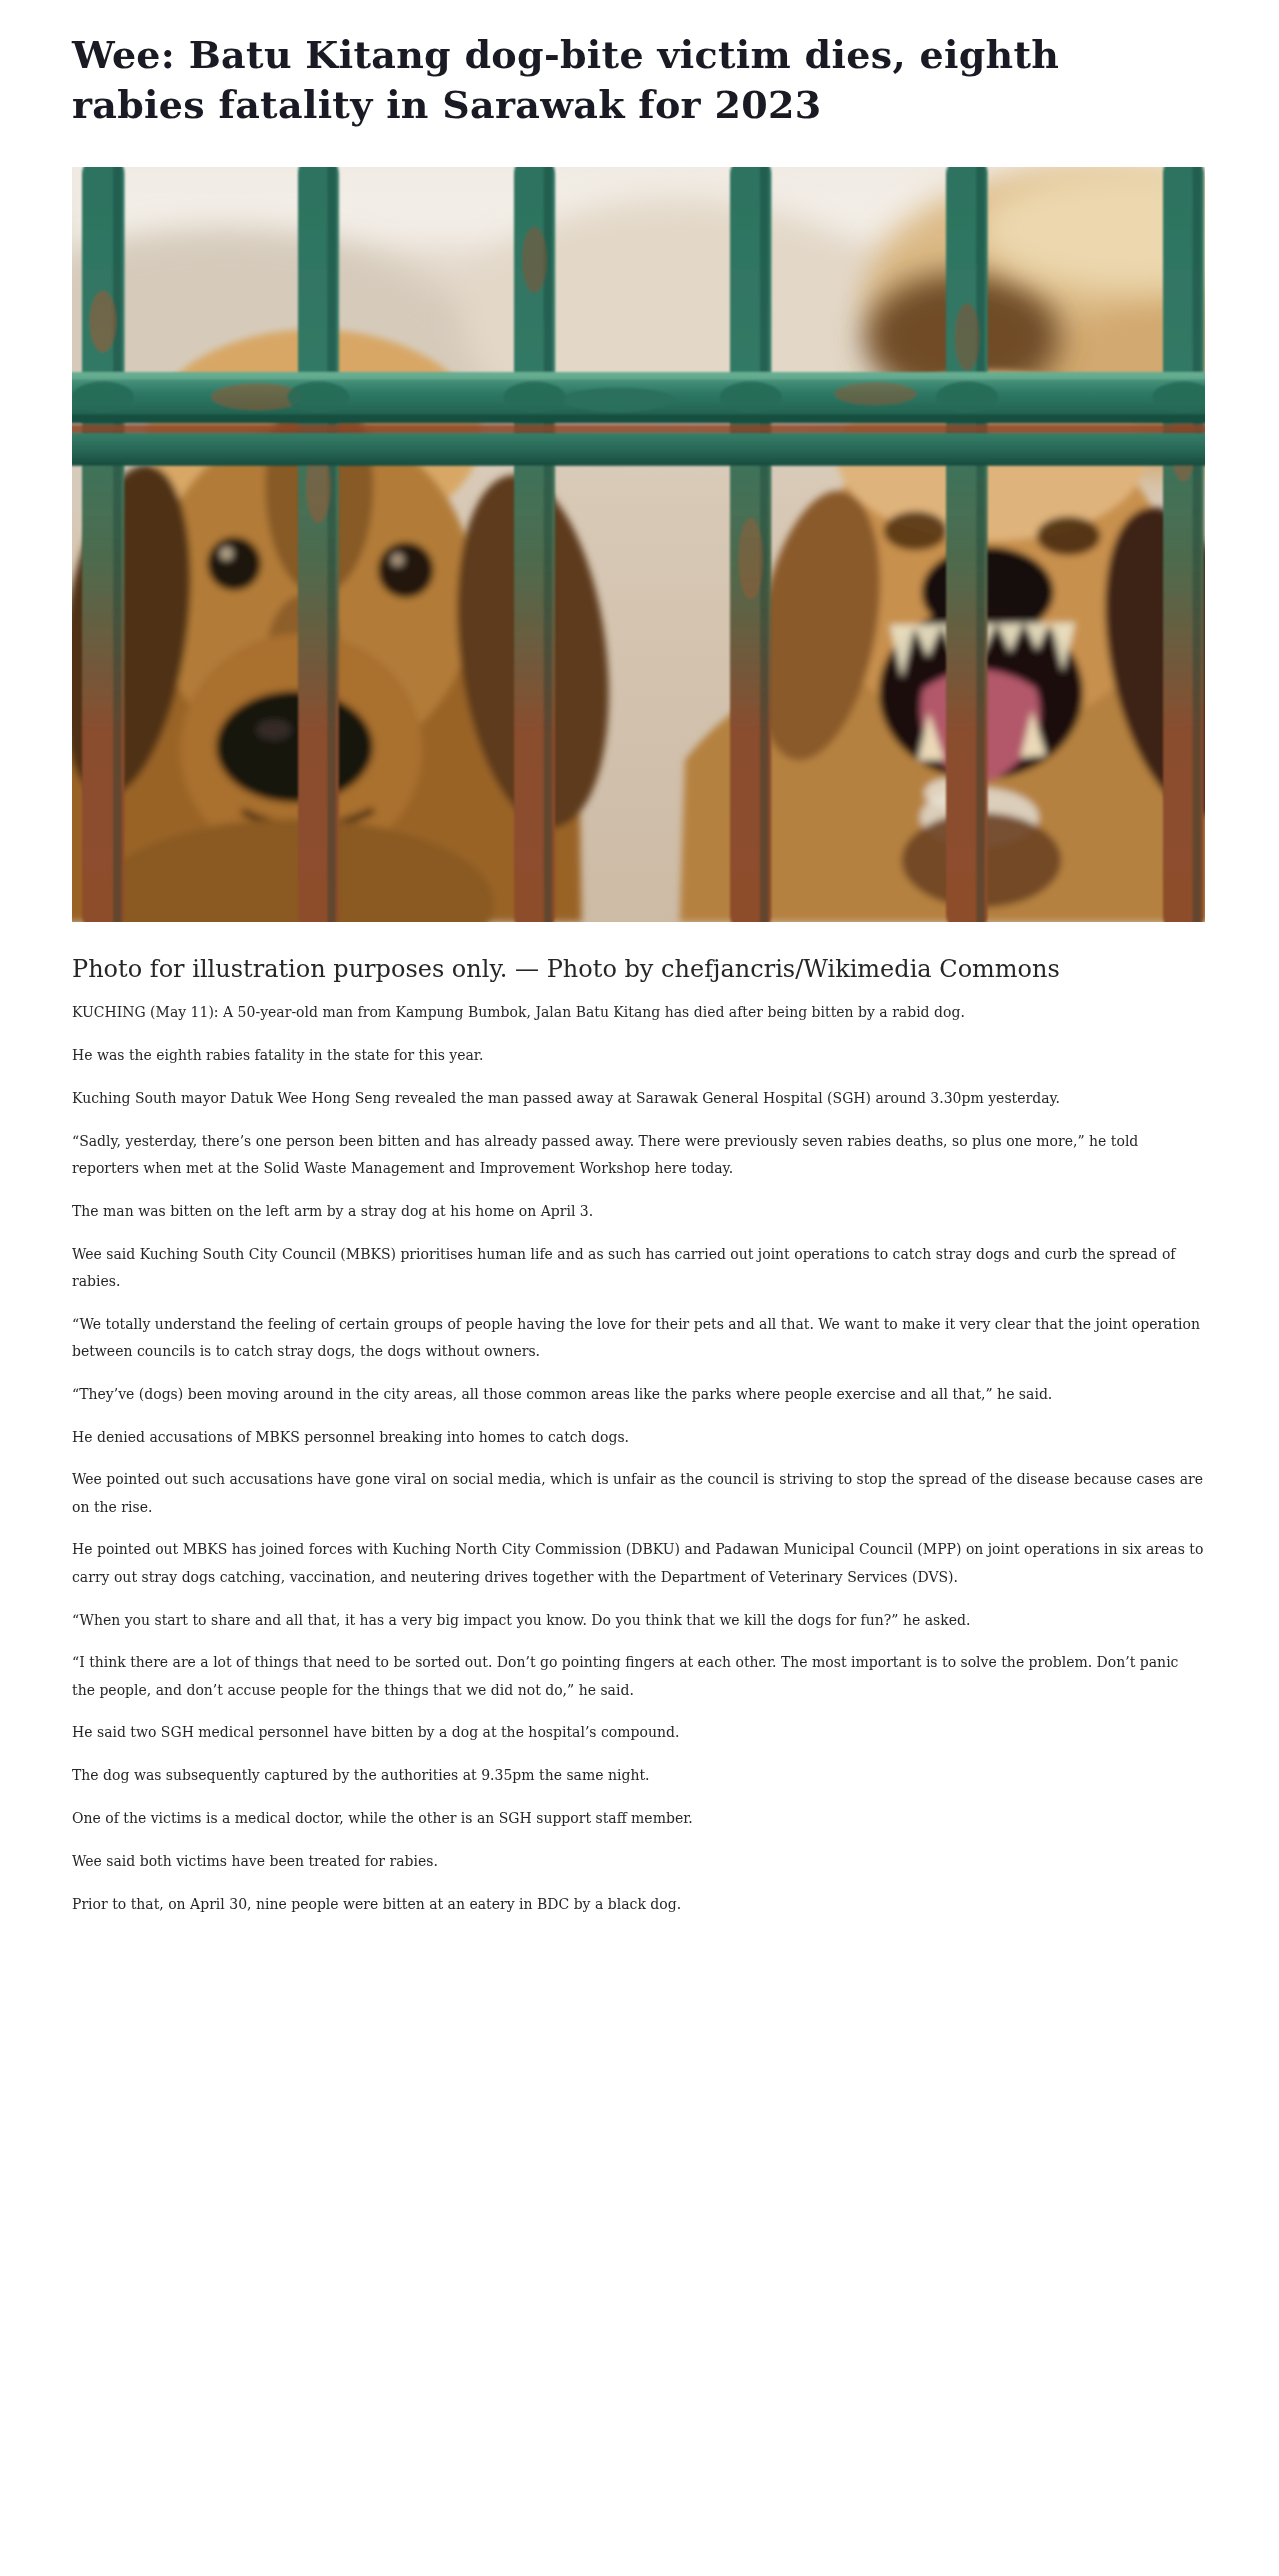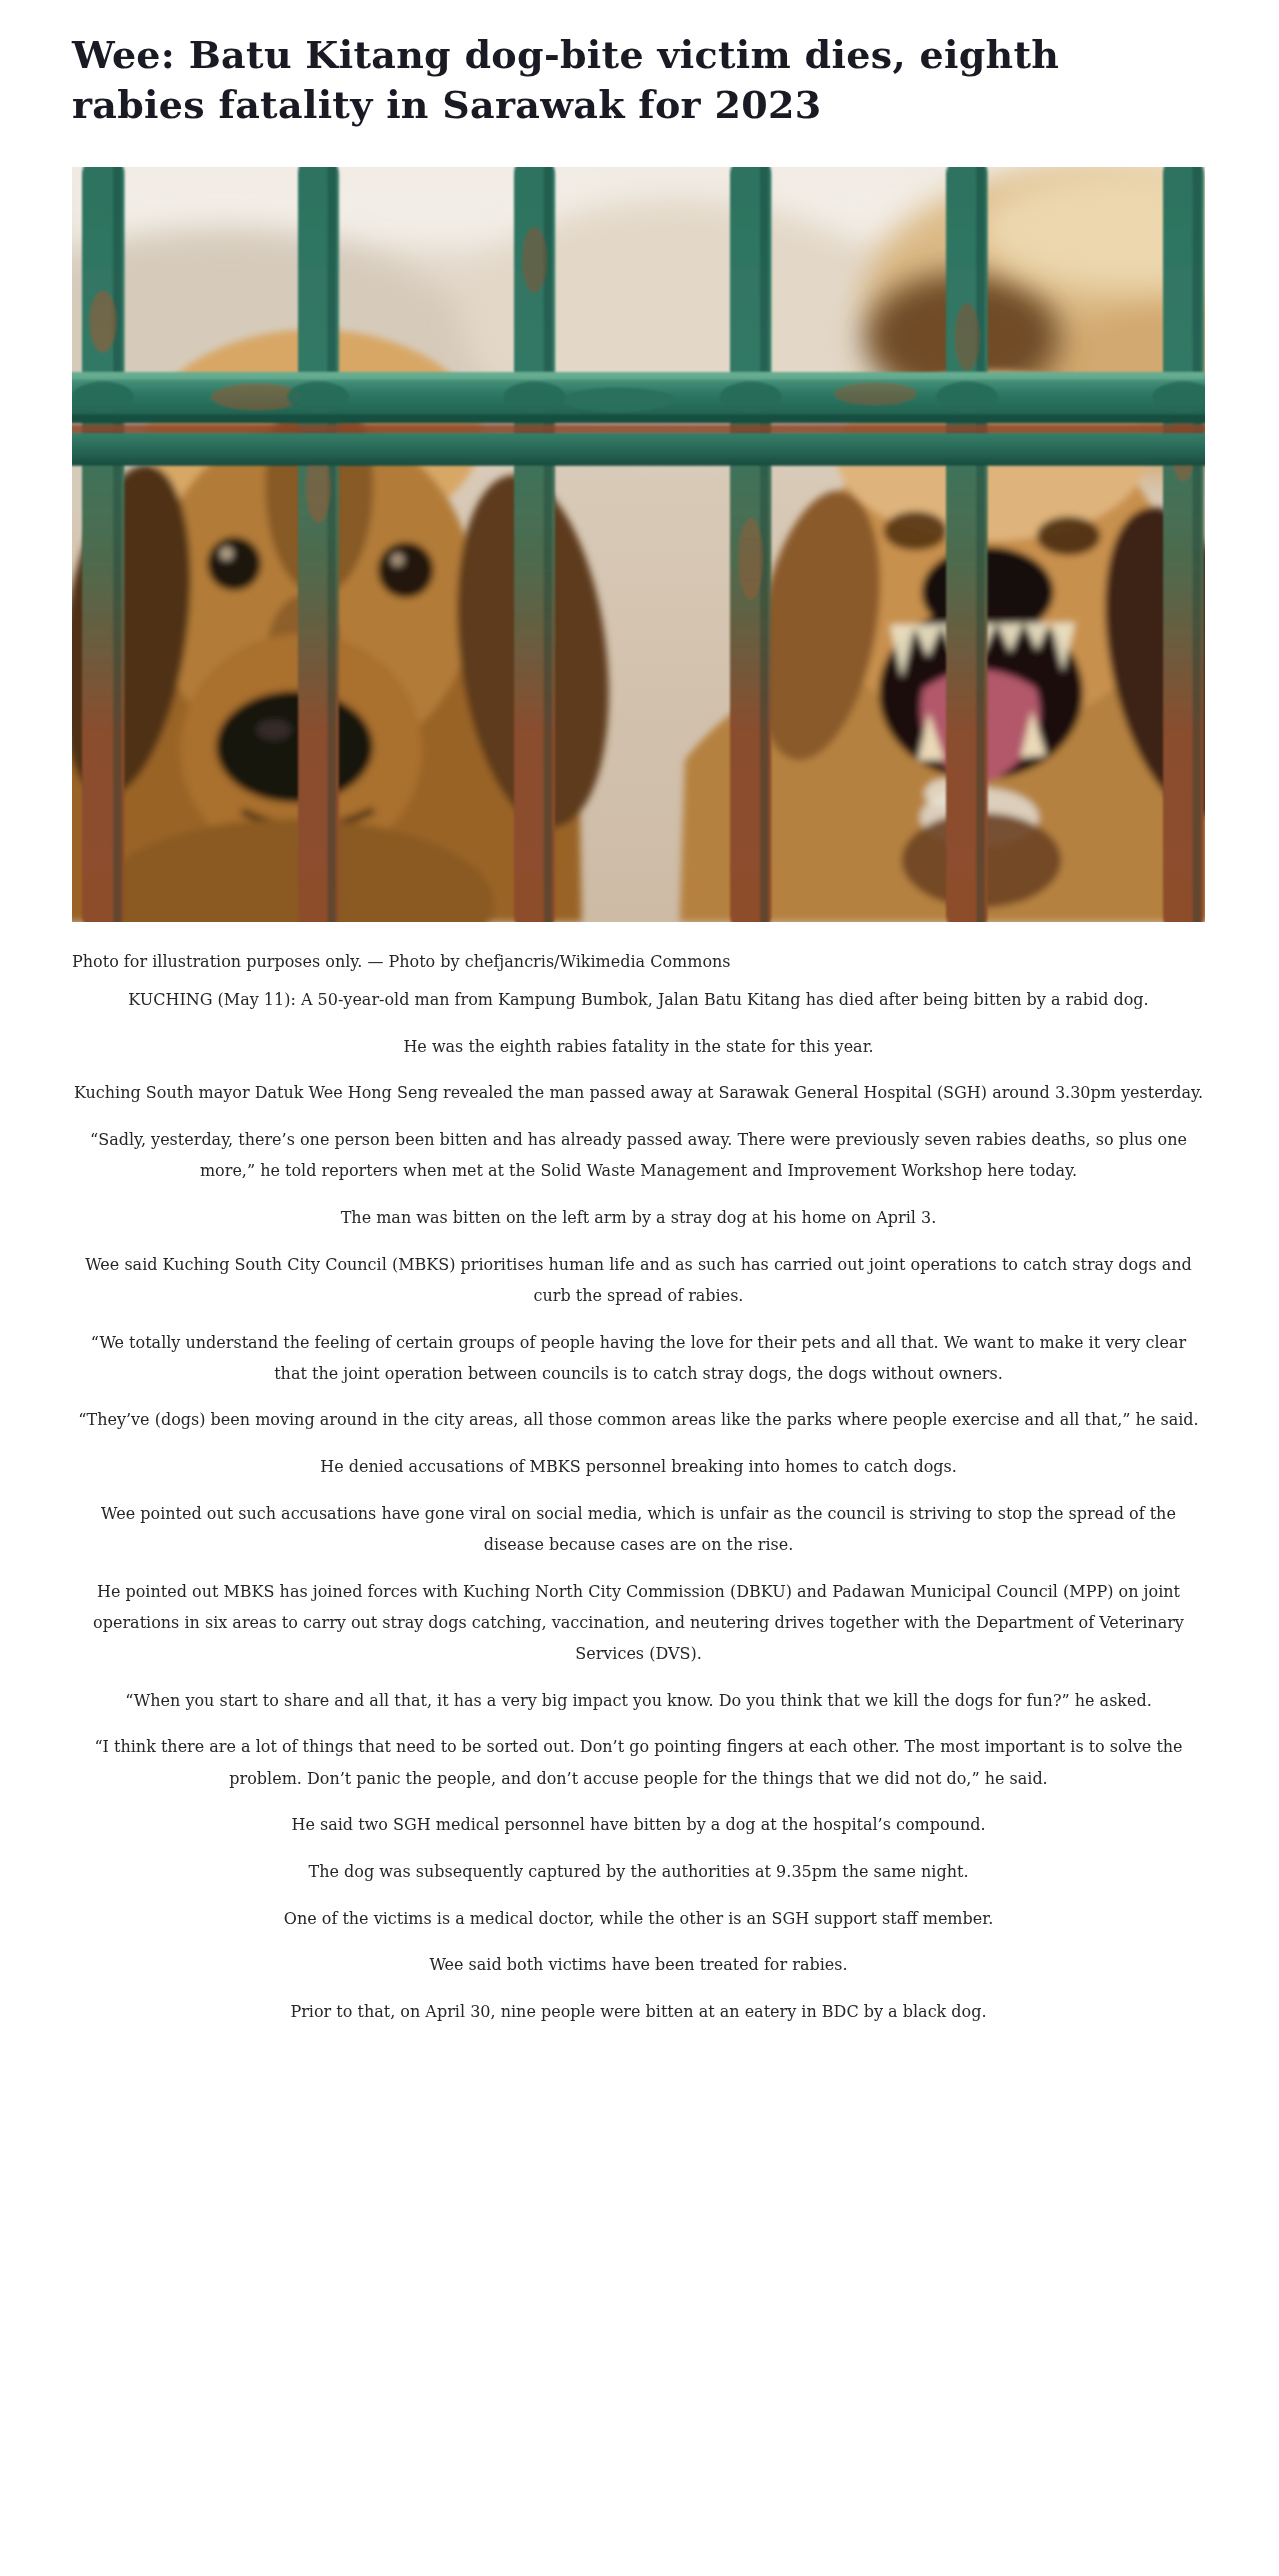--- a/index.html
+++ b/index.html
@@ -31,32 +31,31 @@
   }
   .photo-frame {
     width: 1133px;
     height: 755px;
     overflow: hidden;
     background: #d8ccbc;
     margin: 0 0 25px 0;
   }
   .photo-frame svg { display: block; width: 100%; height: 100%; }
   figcaption.photo-caption {
-    font-size: 16px;
+    font-size: 24px;
     line-height: 1.9;
     color: var(--body-text, #242424);
     margin: 0 0 7.2px 0;
   }
   .article-body p {
-    font-size: 16px;
+    font-size: 14px;
     line-height: 1.95;
     color: var(--body-text, #262626);
     margin: 0 0 15.5px 0;
     max-width: 1133px;
-    text-align: center;
   }
 </style>
 </head>
 <body>
 
 <div class="page">
 
   <h1 class="article-title">Wee: Batu Kitang dog-bite victim dies, eighth rabies fatality in Sarawak for 2023</h1>
 
   <figure class="photo-figure">

